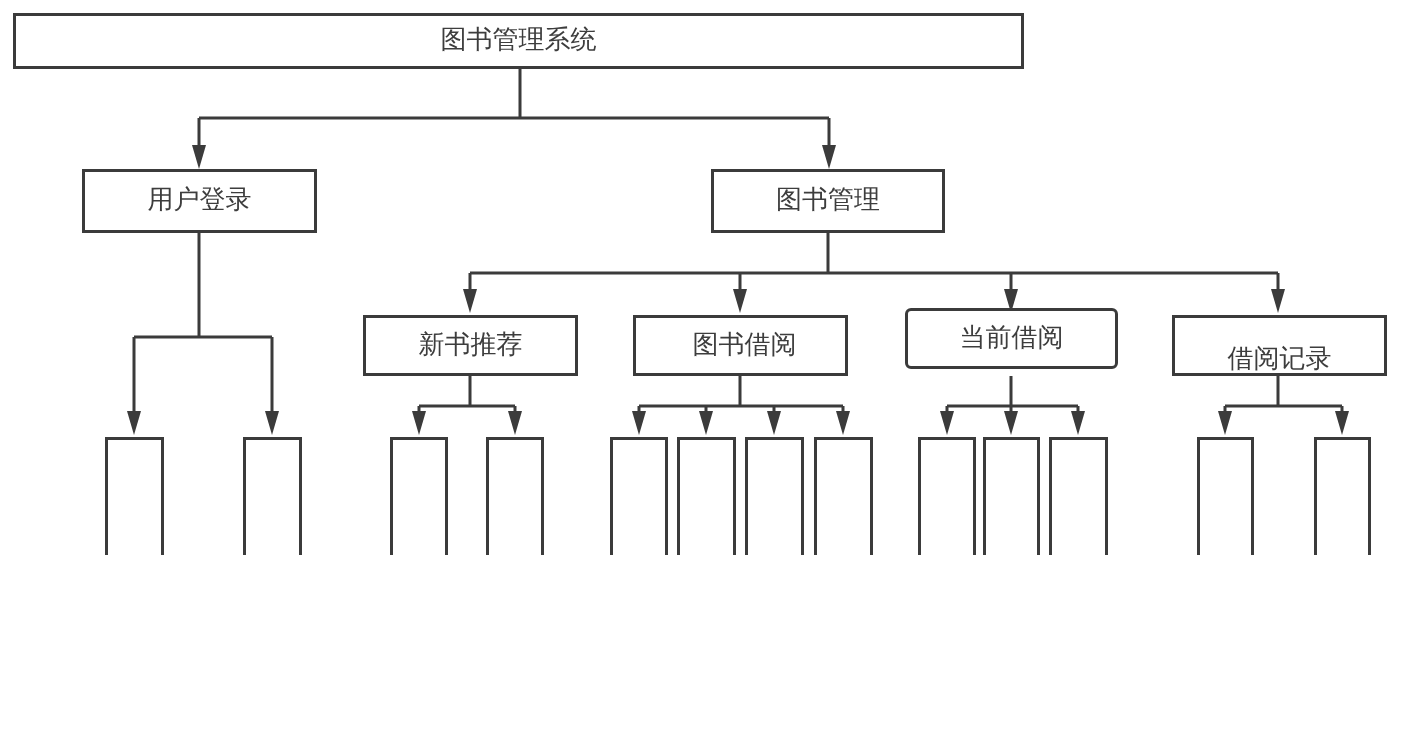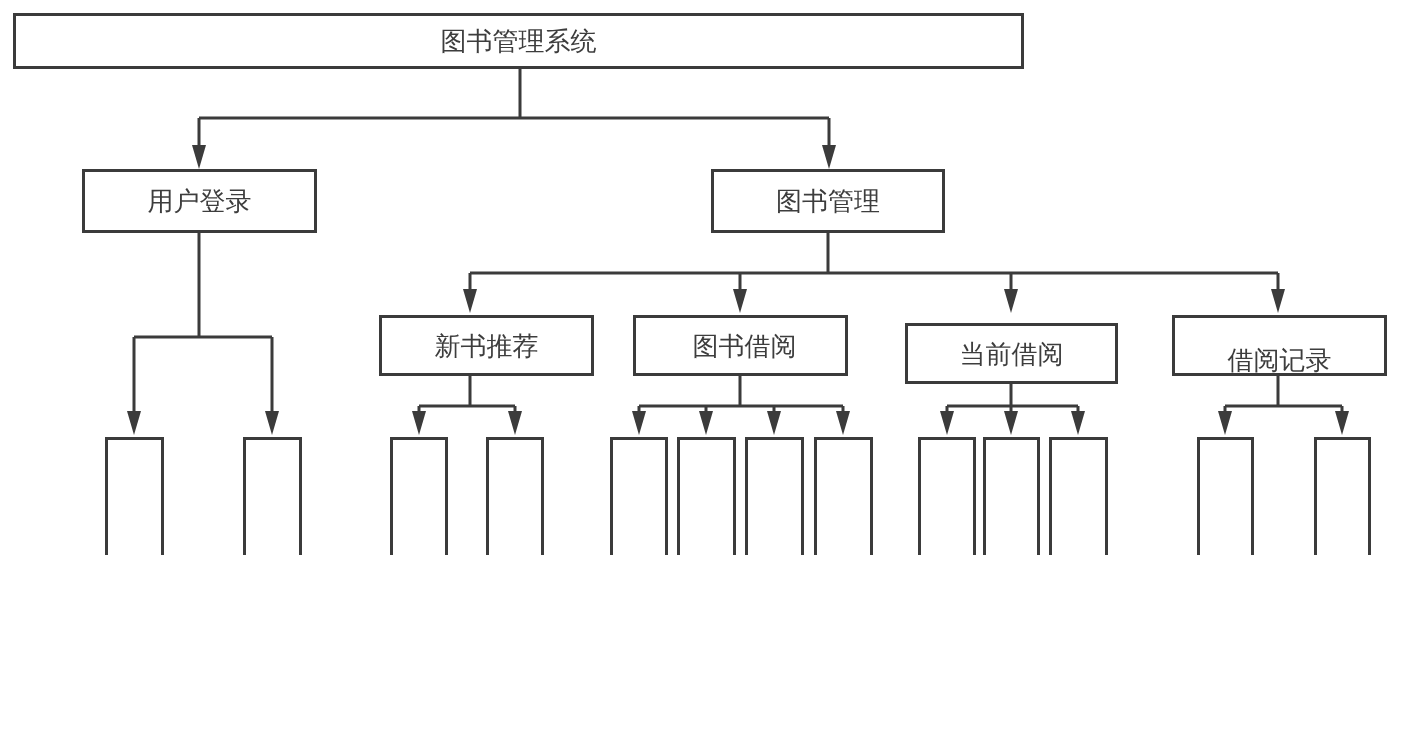--- a/index.html
+++ b/index.html
@@ -8,20 +8,21 @@
     --bg:#ffffff;
     --watermark:#a3a3a3;
   }
   html,body{margin:0;padding:0;background:var(--bg);}
   body{font-family:"Liberation Sans","DejaVu Sans",sans-serif;}
   .canvas{
     position:relative;
     width:1405px;height:555px;
     background:var(--bg);
     overflow:hidden;
+    font-family:Liberation Mono, monospace;
   }
   .connector-layer{
     position:absolute;left:0;top:0;width:1405px;height:747px;
     color:var(--line);
     pointer-events:none;
   }
   .box{
     position:absolute;
     box-sizing:border-box;
     background:var(--bg);
@@ -35,23 +36,23 @@
   .box.leaf span{
     writing-mode:vertical-rl;
     text-orientation:mixed;
     font-size:25px;
     letter-spacing:6px;
   }
   
   .n-root {left:13px;  top:13px;  width:1011px;height:56px;}
   .n-l2a  {left:82px;  top:169px; width:235px; height:64px;}
   .n-l2b  {left:711px; top:169px; width:234px; height:64px;}
-  .n-l3a  {left:363px; top:315px; width:215px; height:61px;margin-left:16px;}
+  .n-l3a  {left:363px; top:315px; width:215px; height:61px;}
   .n-l3b  {left:633px; top:315px; width:215px; height:61px;padding-left:8px;}
-  .n-l3c  {left:905px; top:323px; width:213px; height:61px;}
+  .n-l3c  {left:905px; top:308px; width:213px; height:61px;border-radius:6px;}
   .n-l3d  {left:1172px;top:315px; width:215px; height:61px;align-items:flex-end;}
   .leaf   {top:437px;  height:299px;}
   .n-ua{left:105px; width:59px;}
   .n-ub{left:243px; width:59px;}
   .n-na{left:390px; width:58px;}
   .n-nb{left:486px; width:58px;}
   .n-ba{left:610px; width:58px;}
   .n-bb{left:677px; width:59px;}
   .n-bc{left:745px; width:59px;}
   .n-bd{left:814px; width:59px;}

